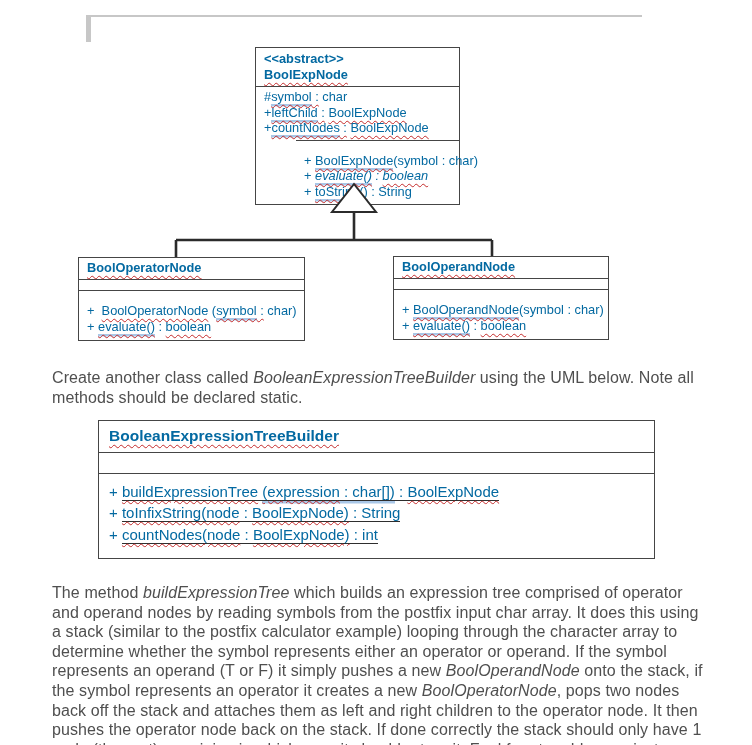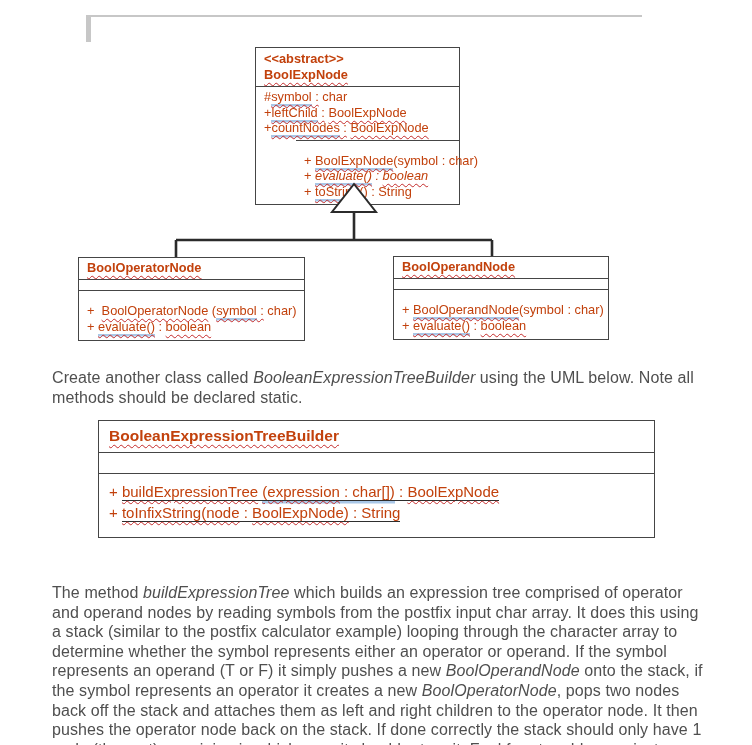--- a/index.html
+++ b/index.html
@@ -8,21 +8,21 @@
     font-family:"Liberation Sans", sans-serif;overflow:hidden;
     -webkit-font-smoothing:antialiased;
   }
   .abs{position:absolute;}
 
   
   .frame-h{left:86px;top:15px;width:556px;height:2px;background:#c7c7c7;}
   .frame-v{left:86px;top:15px;width:5px;height:27px;background:#c7c7c7;}
 
   
-  .uml-box{background:#fff;border:1px solid #454545;color:#c2410c;box-sizing:border-box;}
+  .uml-box{background:#fff;border:1px solid #454545;color:#0369a1;box-sizing:border-box;}
   .uml-cell{padding:2px 8px 3px 8px;}
   .uml-sep{border-top:1px solid #454545;}
   .uml-line{white-space:pre;}
 
   .parent-box{left:255px;top:47px;width:205px;font-size:12.8px;line-height:15.5px;}
   .parent-box .uml-title{font-weight:bold;padding:3px 8px 4px 8px;}
   .parent-box .fields{padding:2px 8px 4px 8px;}
   .parent-box .methods{padding:12px 8px 5px 8px;margin-left:40px;}
 
   .child-box{font-size:12.8px;line-height:16px;}
@@ -107,16 +107,17 @@
 <p class="abs para para1"><span>Create another class called </span><span class="seg-i">BooleanExpressionTreeBuilder</span><span> using the UML below. Note all methods should be declared static.</span></p>
 
 <div class="abs uml-box builder-box">
   <div class="uml-title">
     <div class="uml-line"><span class="seg-b seg-sqr">BooleanExpressionTreeBuilder</span></div>
   </div>
   <div class="uml-sep uml-empty"></div>
   <div class="uml-sep methods uml-cell">
       <div class="uml-line"><span>+ </span><span class="seg-u seg-sqr">buildExpressionTree</span><span class="seg-u"> </span><span class="seg-u seg-sqr seg-sqb">(expression</span><span class="seg-u seg-sqb"> : char[])</span><span class="seg-u"> : </span><span class="seg-u seg-sqr">BoolExpNode</span></div>
       <div class="uml-line"><span>+ </span><span class="seg-u seg-sqr">toInfixString(node</span><span class="seg-u"> : </span><span class="seg-u seg-sqr">BoolExpNode)</span><span class="seg-u"> : String</span></div>
+      <div class="uml-line"><span>+ </span><span class="seg-u seg-sqr">countNodes(node</span><span class="seg-u"> : </span><span class="seg-u seg-sqr">BoolExpNode)</span><span class="seg-u"> : int</span></div>
     </div>
 </div>
 
 <p class="abs para para2"><span>The method </span><span class="seg-i">buildExpressionTree</span><span> which builds an expression tree comprised of operator and operand nodes by reading symbols from the postfix input char array. It does this using a stack (similar to the postfix calculator example) looping through the character array to determine whether the symbol represents either an operator or operand. If the symbol represents an operand (T or F) it simply pushes a new </span><span class="seg-i">BoolOperandNode</span><span> onto the stack, if the symbol represents an operator it creates a new </span><span class="seg-i">BoolOperatorNode</span><span>, pops two nodes back off the stack and attaches them as left and right children to the operator node. It then pushes the operator node back on the stack. If done correctly the stack should only have 1 node (the root) remaining in which case it should return it. Feel free to add any private helper methods which could be used to determine whether a symbol is an operator or operand. The following pseudo code may be useful.</span></p>
 
 </body></html>

